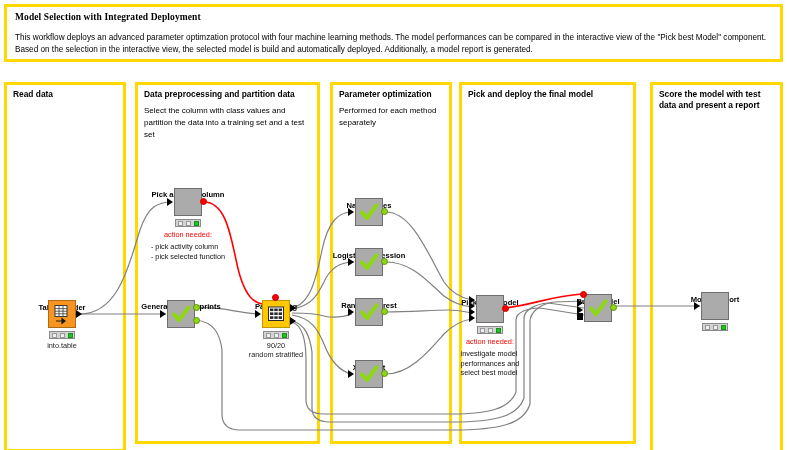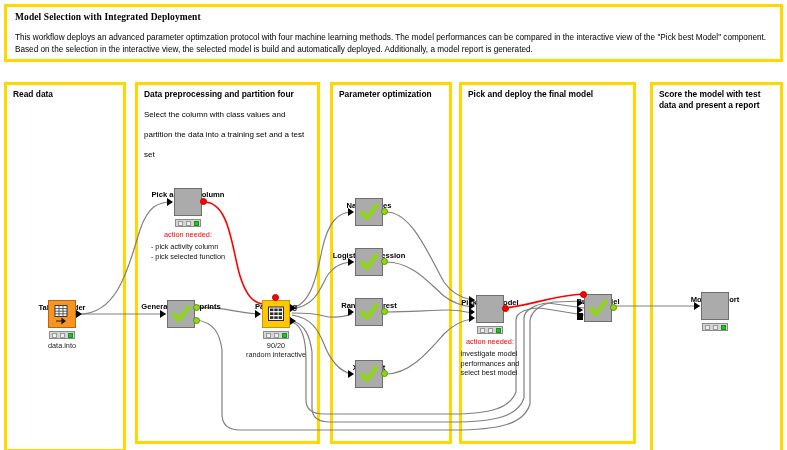--- a/index.html
+++ b/index.html
@@ -68,21 +68,21 @@
     font-size: 8.4px;
     font-weight: bold;
     color: #000;
     line-height: 11px;
   }
   .panel-desc {
     position: absolute;
     left: 6px;
     right: 5px;
     font-size: 8px;
-    line-height: 20px;
+    line-height: 12px;
     color: #000;
   }
 
   
   #wires {
     position: absolute;
     left: 0; top: 0;
     width: 787px;
     height: 450px;
     pointer-events: none;
@@ -241,26 +241,27 @@
   <div class="header-box">
     <div class="header-title">Model Selection with Integrated Deployment</div>
     <div class="header-body">This workflow deploys an advanced parameter optimzation protocol with four machine learning methods. The model performances can be compared in the interactive view of the "Pick best Model" component. Based on the selection in the interactive view, the selected model is build and automatically deployed. Additionally, a model report is generated.</div>
   </div>
 
   <div class="panel" style="left:4px; top:82px; width:122px; height:370px;">
     <div class="panel-title">Read data</div>
   </div>
 
   <div class="panel" style="left:135px; top:82px; width:185px; height:362px;">
-    <div class="panel-title">Data preprocessing and partition four</div>
+    <div class="panel-title">Data preprocessing and partition data</div>
     <div class="panel-desc" style="top:20px;">Select the column with class values and partition the data into a training set and a test set</div>
   </div>
 
   <div class="panel" style="left:330px; top:82px; width:122px; height:362px;">
     <div class="panel-title">Parameter optimization</div>
+    <div class="panel-desc" style="top:20px;">Performed for each method separately</div>
   </div>
 
   <div class="panel" style="left:459px; top:82px; width:177px; height:362px;text-decoration:underline;">
     <div class="panel-title">Pick and deploy the final model</div>
   </div>
 
   <div class="panel" style="left:650px; top:82px; width:133px; height:394px;">
     <div class="panel-title">Score the model with test data and present a report</div>
   </div>
 
@@ -311,21 +312,21 @@
       <line x1="11" y1="5.5" x2="11" y2="16.5" stroke="#3a3a3a" stroke-width="0.8"></line>
       <line x1="15" y1="5.5" x2="15" y2="16.5" stroke="#3a3a3a" stroke-width="0.8"></line>
       <path d="M 8 21 L 16 21 M 14 18.8 L 17 21 L 14 23.2 Z" fill="#1a1a1a" stroke="#1a1a1a" stroke-width="1.2"></path>
     </svg>
     <div class="port outtri" style="left:14px; top:-4px;"></div>
     <div class="status">
       <i></i>
       <i></i>
       <i class="on-green"></i>
     </div>
-    <div class="node-sub">data.into</div>
+    <div class="node-sub">into.table</div>
   </div>
 
   <div class="node" style="left:188px; top:202px;">
     <div class="node-label" style="margin-bottom:3px;">Pick activity column</div>
     <div class="node-box plain"></div>
     <div class="port in" style="left:-21px; top:-4px;"></div>
     <div class="port outdot red" style="left:12px; top:-4px;"></div>
     <div class="status">
       <i></i>
       <i></i>
@@ -368,21 +369,21 @@
     <div class="port outtri" style="left:14px; top:-10px;"></div>
     <div class="port outtri" style="left:14px; top:3px;"></div>
     <div class="port outdot red" style="left:-4px; top:-20px;"></div>
     <div class="status">
       <i></i>
       <i></i>
       <i class="on-green"></i>
     </div>
     <div class="node-sub">
       <div>90/20</div>
-      <div>random interactive</div>
+      <div>random stratified</div>
     </div>
   </div>
 
   <div class="node" style="left:369px; top:212px;">
     <div class="node-label">Naive Bayes</div>
     <div class="node-box plain"></div>
     <svg class="check" viewBox="0 0 28 28">
       <path d="M 7 14.5 L 12 20 L 21.5 7.5" fill="none" stroke="#8fd619" stroke-width="4.2" stroke-linecap="round" stroke-linejoin="round"></path>
     </svg>
     <div class="port in" style="left:-21px; top:-4px;"></div>

